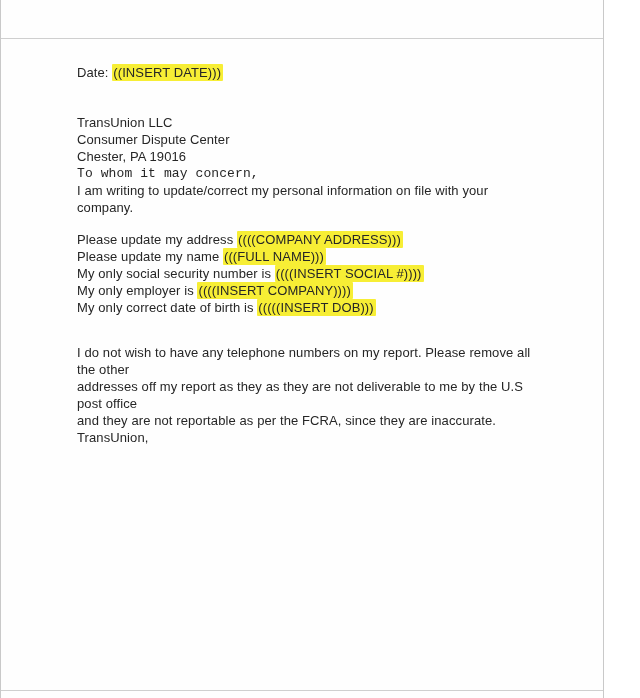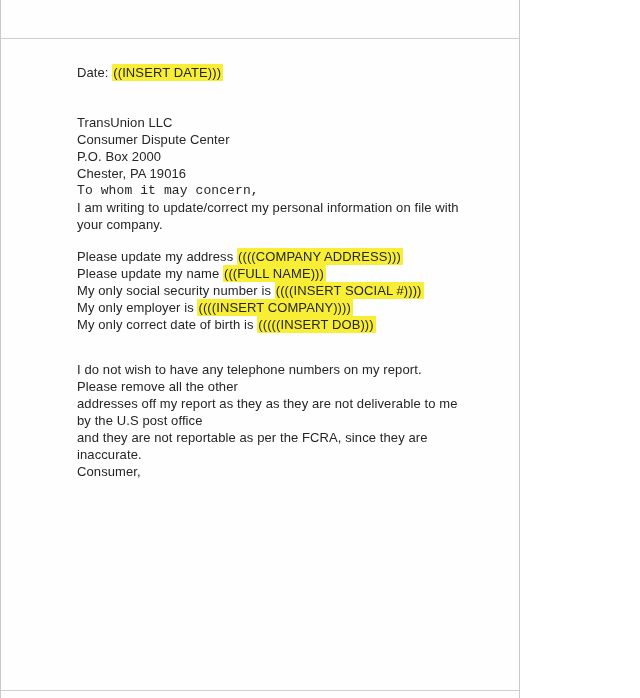--- a/index.html
+++ b/index.html
@@ -3,21 +3,21 @@
 <meta charset="utf-8">
 <style>
   html,body{margin:0;padding:0;}
   body{
     width:640px;height:698px;
     background:#ffffff;
     font-family:"Liberation Sans",sans-serif;
   }
   .canvas{
     position:relative;
-    width:520px;height:698px;
+    width:604px;height:698px;
     box-sizing:border-box;
     background:#fefefe;
     border-left:1px solid #c9c9c9;
     border-right:1px solid #c9c9c9;
     overflow:hidden;
   }
   .rule{
     position:absolute;left:0;right:0;height:1px;
     background:#cfcfcf;
   }
@@ -51,21 +51,20 @@
   <div class="rule rule-top"></div>
   <div class="rule rule-bottom"></div>
 
   <div class="letter">
 
     <p class="date-line"><span>Date: </span><span class="hl">((INSERT DATE)))</span></p>
 
     <div class="recipient">
       <p>TransUnion LLC</p>
       <p>Consumer Dispute Center</p>
-      <p>P.O. Box 2000</p>
       <p>Chester, PA 19016</p>
     </div>
 
     <p class="salutation">To whom it may concern,</p>
 
     <p class="intro">I am writing to update/correct my personal information on file with your company.</p>
 
     <div class="requests">
       <p><span>Please update my address </span><span class="hl">((((COMPANY ADDRESS)))</span></p>
       <p><span>Please update my name </span><span class="hl">(((FULL NAME)))</span></p>
@@ -73,16 +72,16 @@
       <p><span>My only employer is </span><span class="hl">((((INSERT COMPANY))))</span></p>
       <p><span>My only correct date of birth is </span><span class="hl">(((((INSERT DOB)))</span></p>
     </div>
 
     <div class="body-para">
       <p>I do not wish to have any telephone numbers on my report. Please remove all the other</p>
       <p>addresses off my report as they as they are not deliverable to me by the U.S post office</p>
       <p>and they are not reportable as per the FCRA, since they are inaccurate.</p>
     </div>
 
-    <p class="closing">Consumer,</p>
+    <p class="closing">TransUnion,</p>
 
   </div>
 </div>
 
 </body></html>

